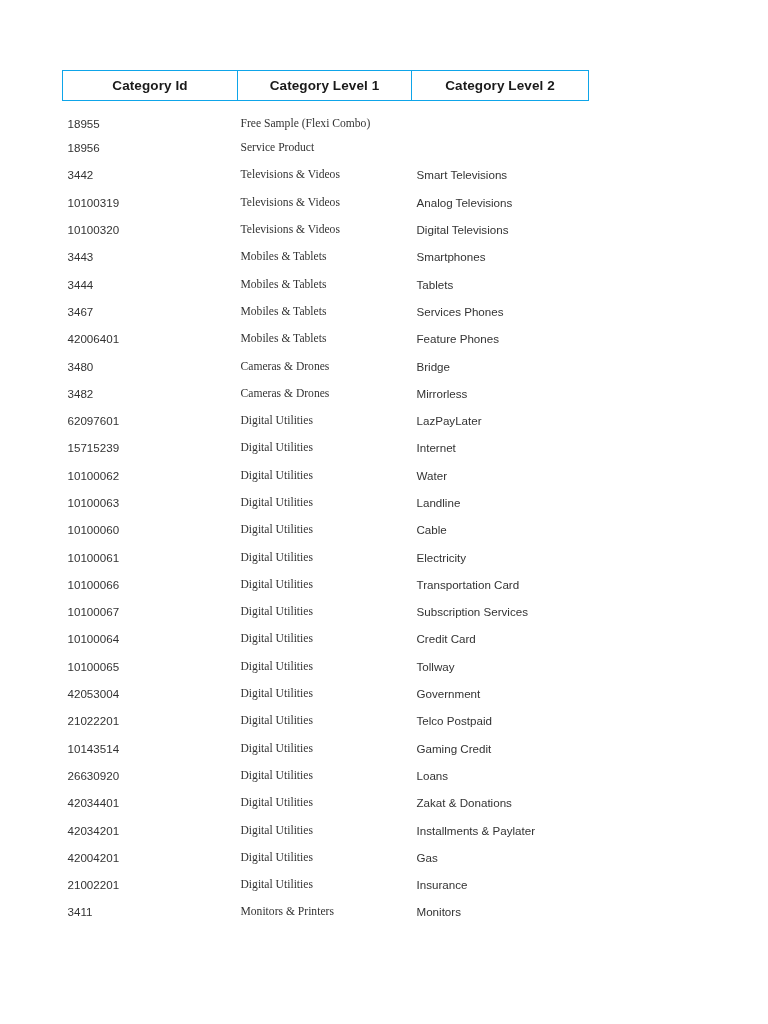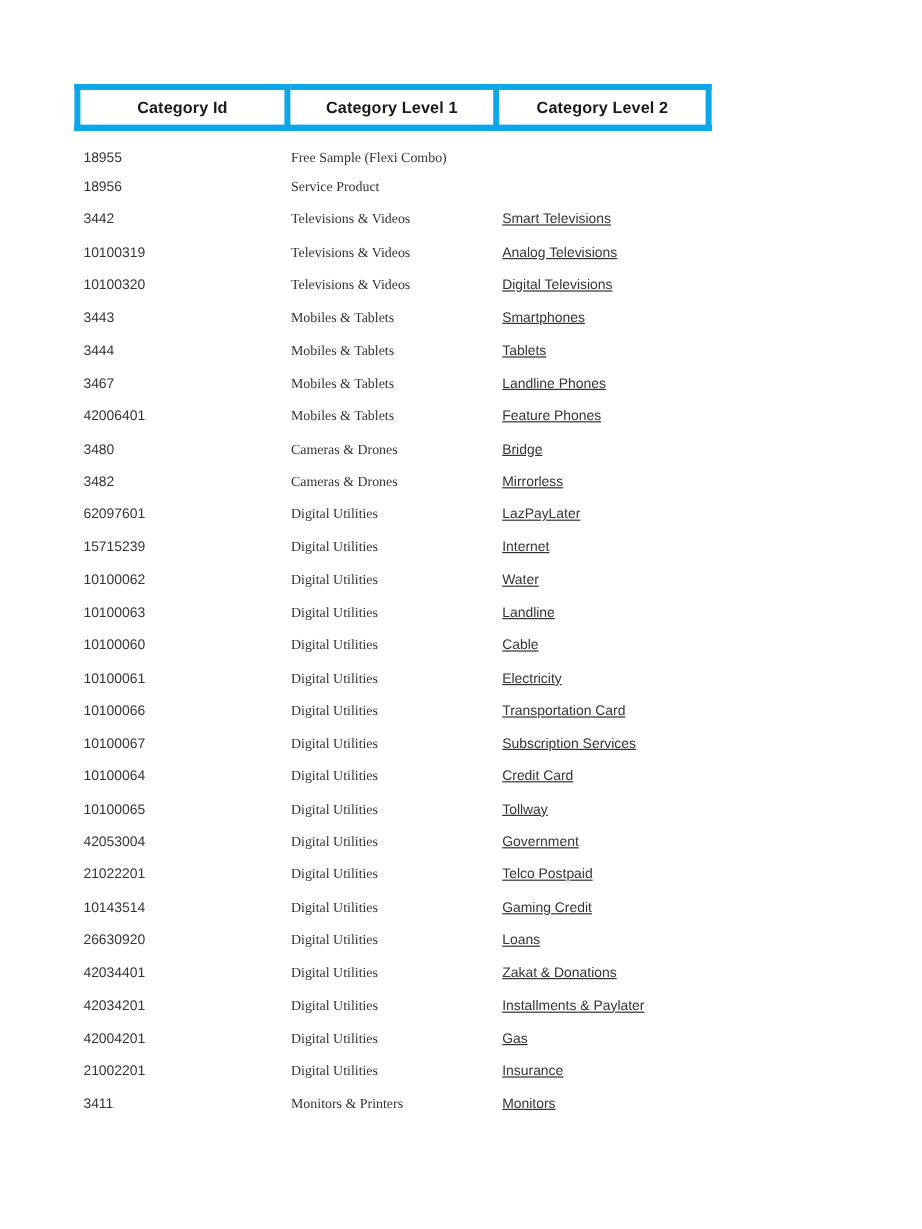--- a/index.html
+++ b/index.html
@@ -35,21 +35,21 @@
     width: 526px;
     table-layout: fixed;
   }
 
   
   col.c-id    { width: 175px; }
   col.c-lvl1  { width: 174px; }
   col.c-lvl2  { width: 177px; }
 
   thead th {
-    border: 5px solid #0ea5e9;
+    border: 1px solid #0ea5e9;
     height: 29px;
     padding: 0 4px;
     text-align: center;
     vertical-align: middle;
     font-size: 13.5px;
     font-weight: bold;
     color: #1a1a1a;
     letter-spacing: 0.1px;
     background: #ffffff;
   }
@@ -61,21 +61,21 @@
     font-size: 11.6px;
     font-weight: normal;
     color: #333333;
     vertical-align: middle;
     white-space: nowrap;
     overflow: hidden;
   }
 
   tbody tr td.cell-id    { padding-left: 5px; }
   tbody tr td.cell-lvl1  { padding-left: 3px; font-family: Liberation Serif, serif; }
-  tbody tr td.cell-lvl2  { padding-left: 5px; text-decoration: underline; }
+  tbody tr td.cell-lvl2  { padding-left: 5px; }
 
   
   tbody tr:first-child td { height: 29px; vertical-align: bottom; padding-bottom: 4px; }
 </style>
 </head>
 <body>
 
 <div class="page">
   <div class="table-wrap">
     <table class="cat-table">
@@ -123,21 +123,21 @@
             <td class="cell-lvl2">Smartphones</td>
           </tr>
           <tr>
             <td class="cell-id">3444</td>
             <td class="cell-lvl1">Mobiles &amp; Tablets</td>
             <td class="cell-lvl2">Tablets</td>
           </tr>
           <tr>
             <td class="cell-id">3467</td>
             <td class="cell-lvl1">Mobiles &amp; Tablets</td>
-            <td class="cell-lvl2">Landline Phones</td>
+            <td class="cell-lvl2">Services Phones</td>
           </tr>
           <tr>
             <td class="cell-id">42006401</td>
             <td class="cell-lvl1">Mobiles &amp; Tablets</td>
             <td class="cell-lvl2">Feature Phones</td>
           </tr>
           <tr>
             <td class="cell-id">3480</td>
             <td class="cell-lvl1">Cameras &amp; Drones</td>
             <td class="cell-lvl2">Bridge</td>

